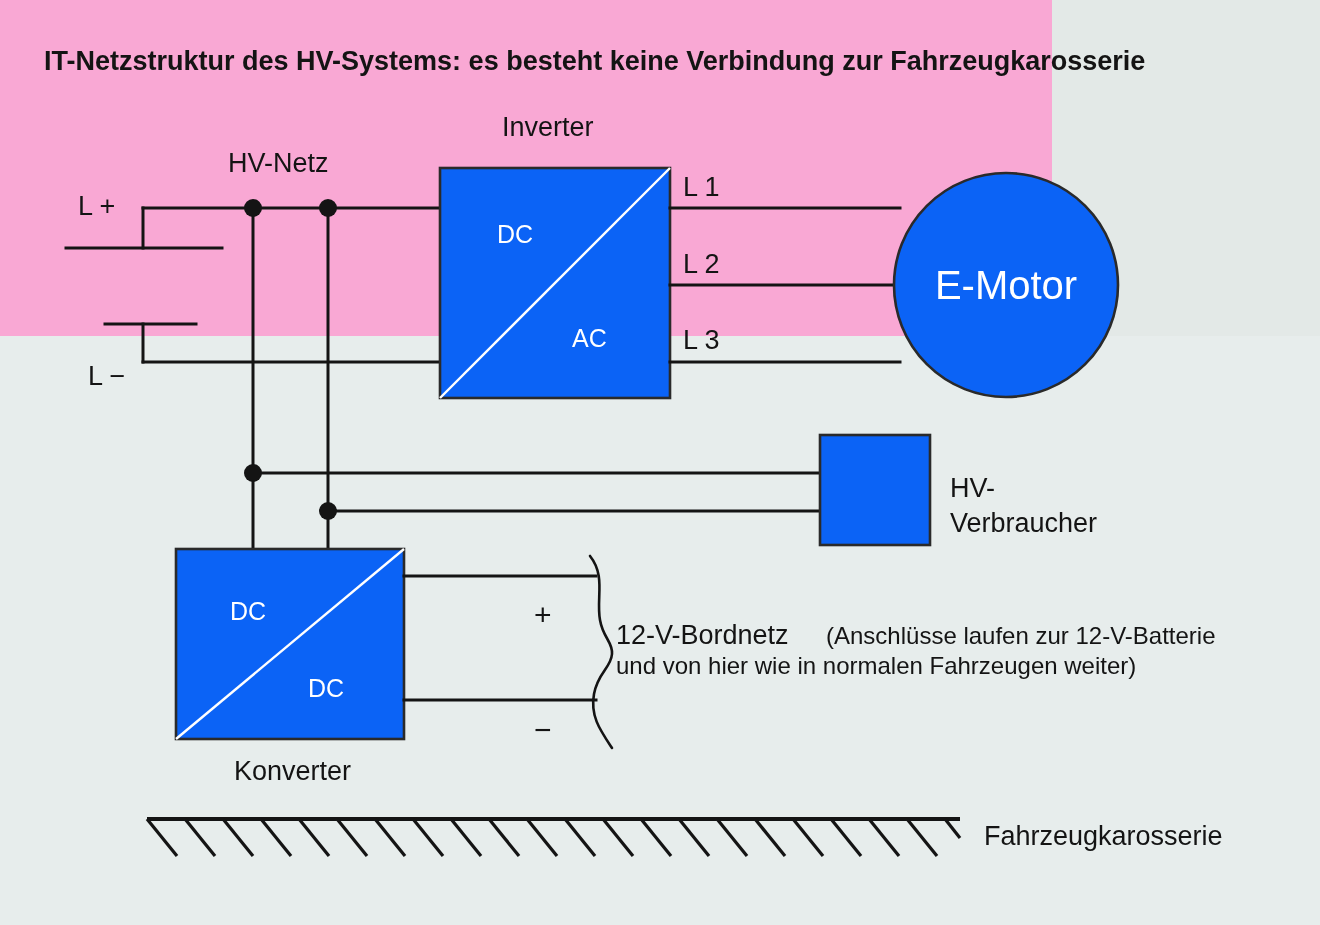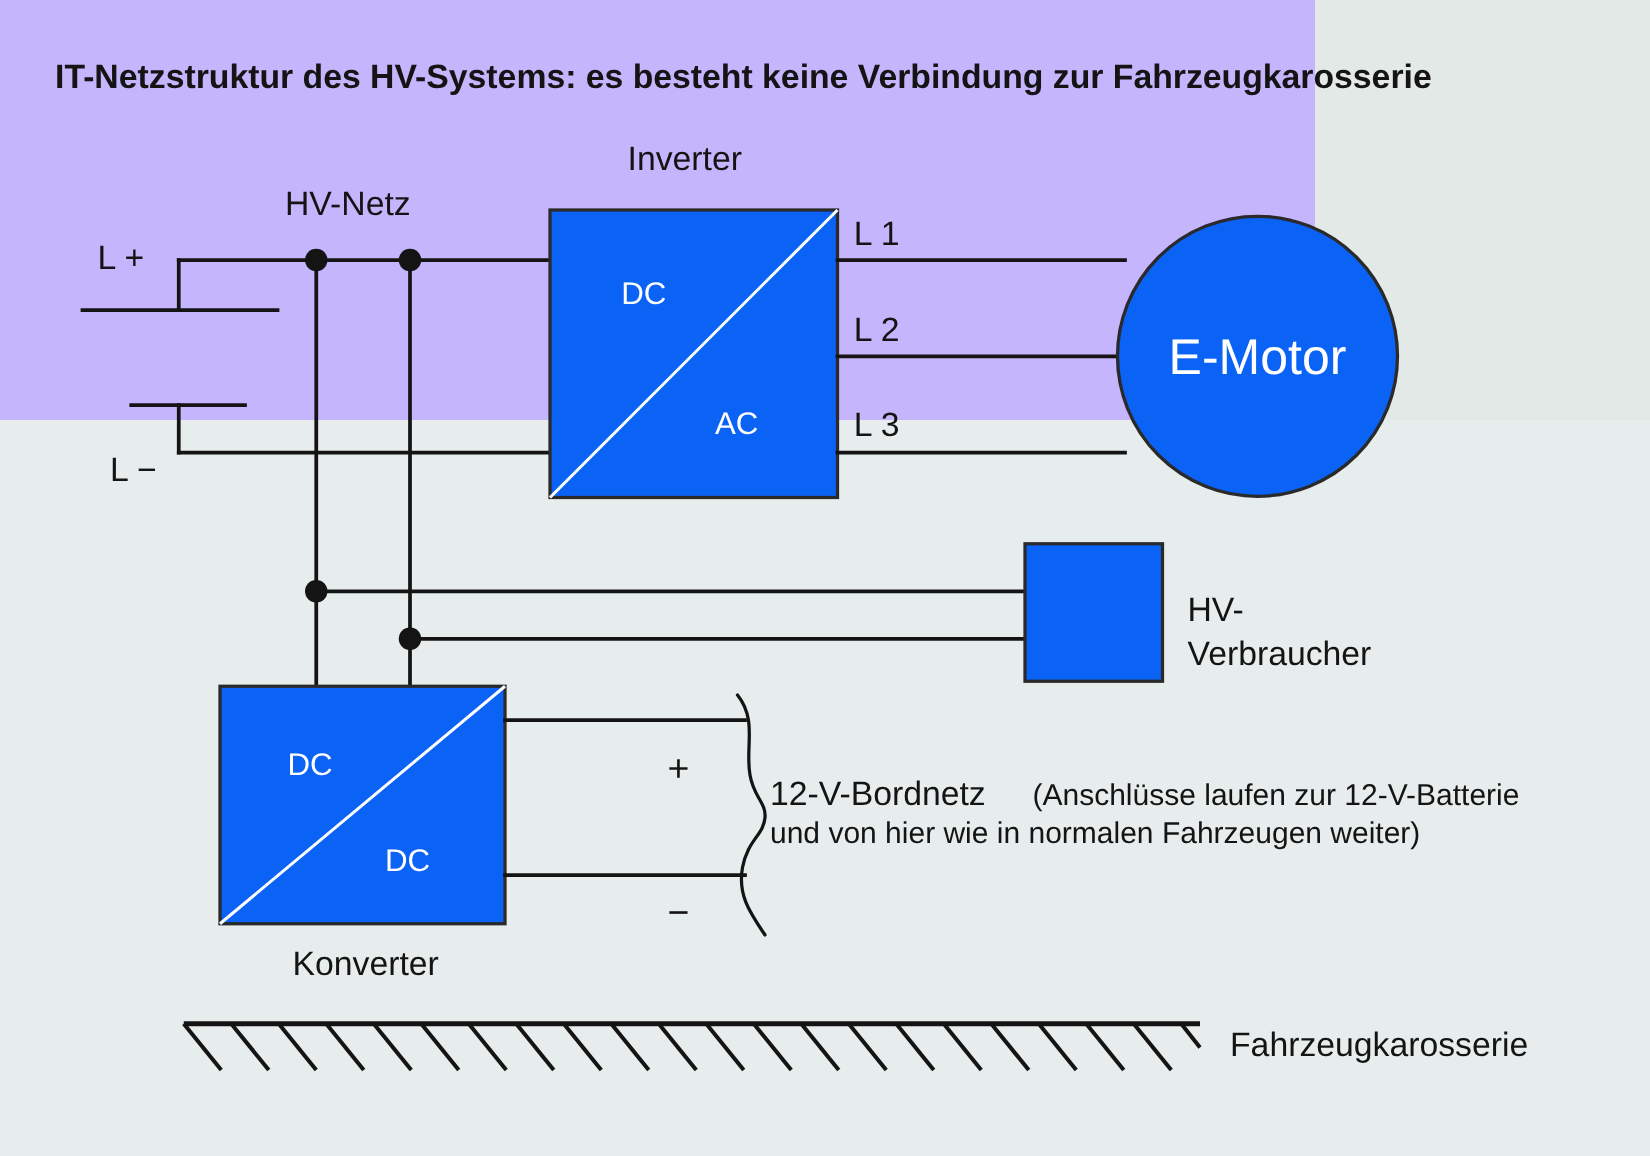--- a/index.html
+++ b/index.html
@@ -10,21 +10,21 @@
   body {
     width: 1320px;
     height: 925px;
     overflow: hidden;
     font-family: "Liberation Sans", sans-serif;
   }
   #stage {
     position: relative;
     width: 1052px;
     height: 925px;
-    background: #c4b5fd;
+    background: #f9a8d4;
   }
   
   #light-panel {
     position: absolute;
     left: 0;
     top: 336px;
     width: 1320px;
     height: 589px;
     background: #e7edec;
     pointer-events: none;

